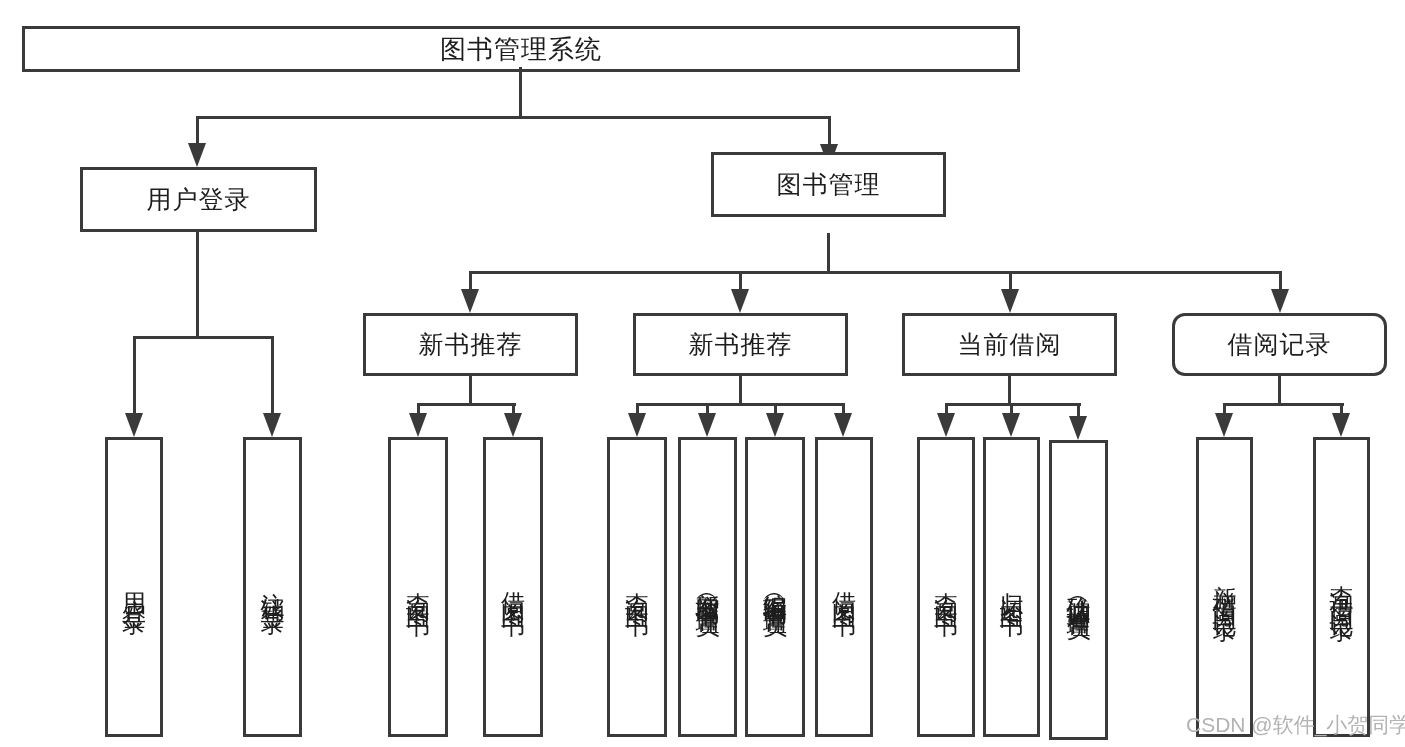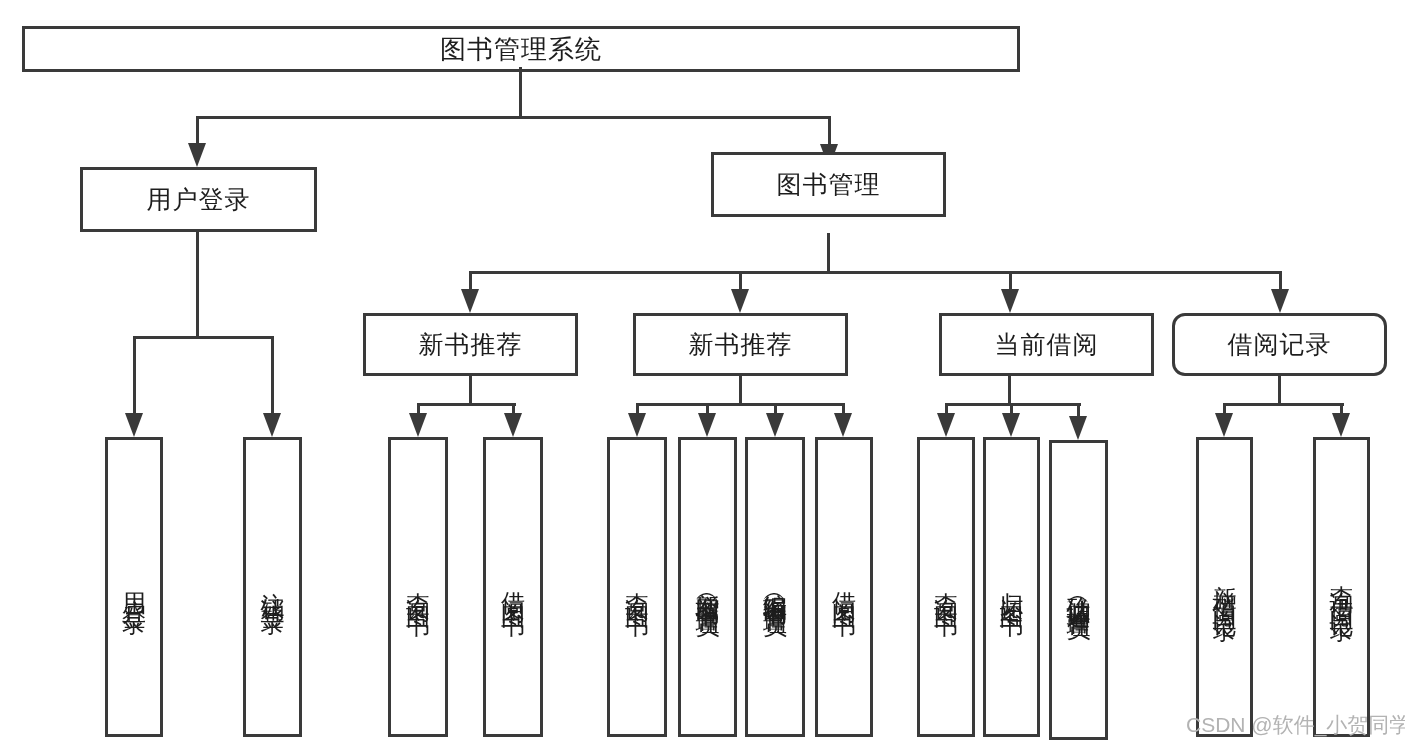--- a/index.html
+++ b/index.html
@@ -93,21 +93,21 @@
   <div class="arrow" style="left:1001px;top:289px;"></div>
   <div class="vl" style="left:1279px;top:272px;height:22px;"></div>
   <div class="arrow" style="left:1271px;top:289px;"></div>
 
   <div class="box hbox" style="left:363px;top:313px;width:215px;height:63px;">
     <span>新书推荐</span>
   </div>
   <div class="box hbox" style="left:633px;top:313px;width:215px;height:63px;">
     <span>新书推荐</span>
   </div>
-  <div class="box hbox" style="left:902px;top:313px;width:215px;height:63px;margin-left:37px;">
+  <div class="box hbox" style="left:902px;top:313px;width:215px;height:63px;">
     <span>当前借阅</span>
   </div>
   <div class="box hbox" style="left:1172px;top:313px;width:215px;height:63px;border-radius:13px;">
     <span>借阅记录</span>
   </div>
 
   <div class="vl" style="left:469px;top:376px;height:29px;"></div>
   <div class="hl" style="left:417px;top:403px;width:99px;"></div>
   <div class="vl" style="left:417px;top:404px;height:14px;"></div>
   <div class="arrow" style="left:409px;top:413px;"></div>

